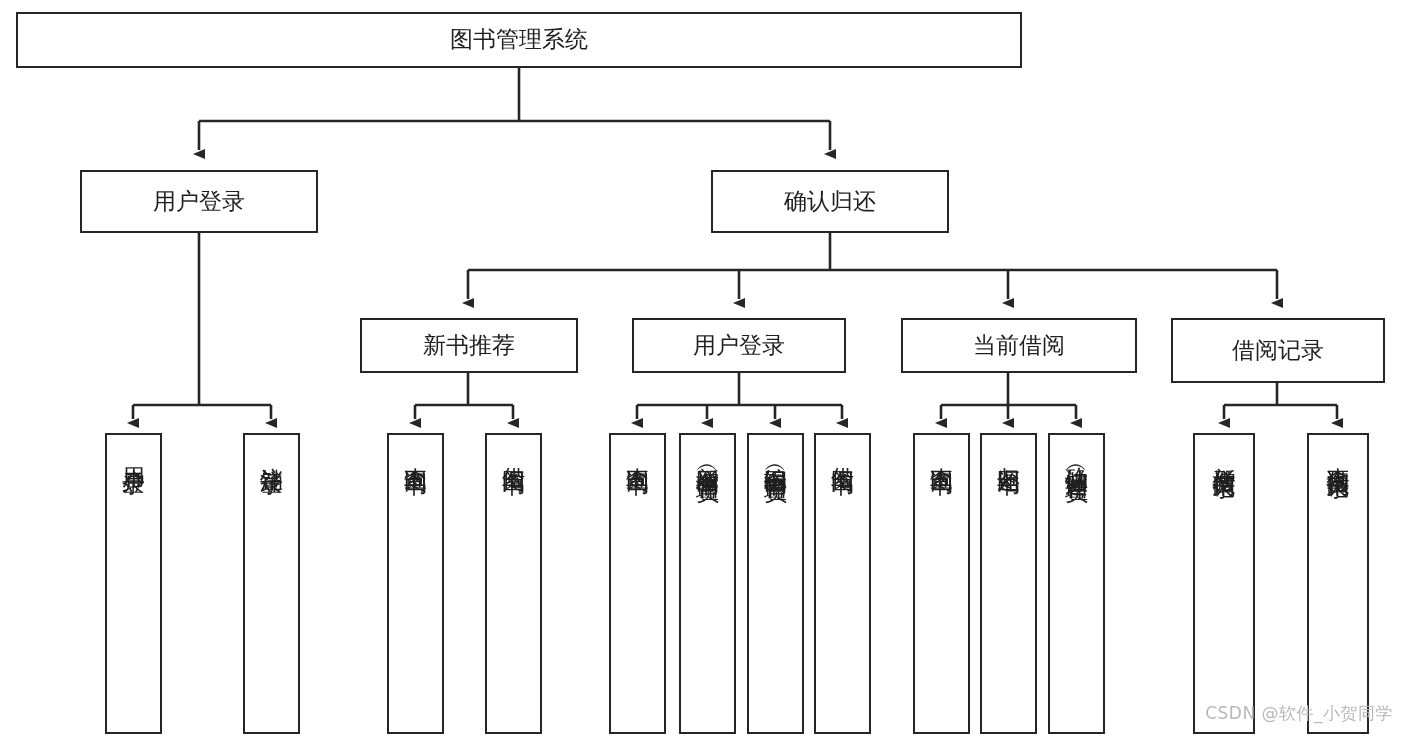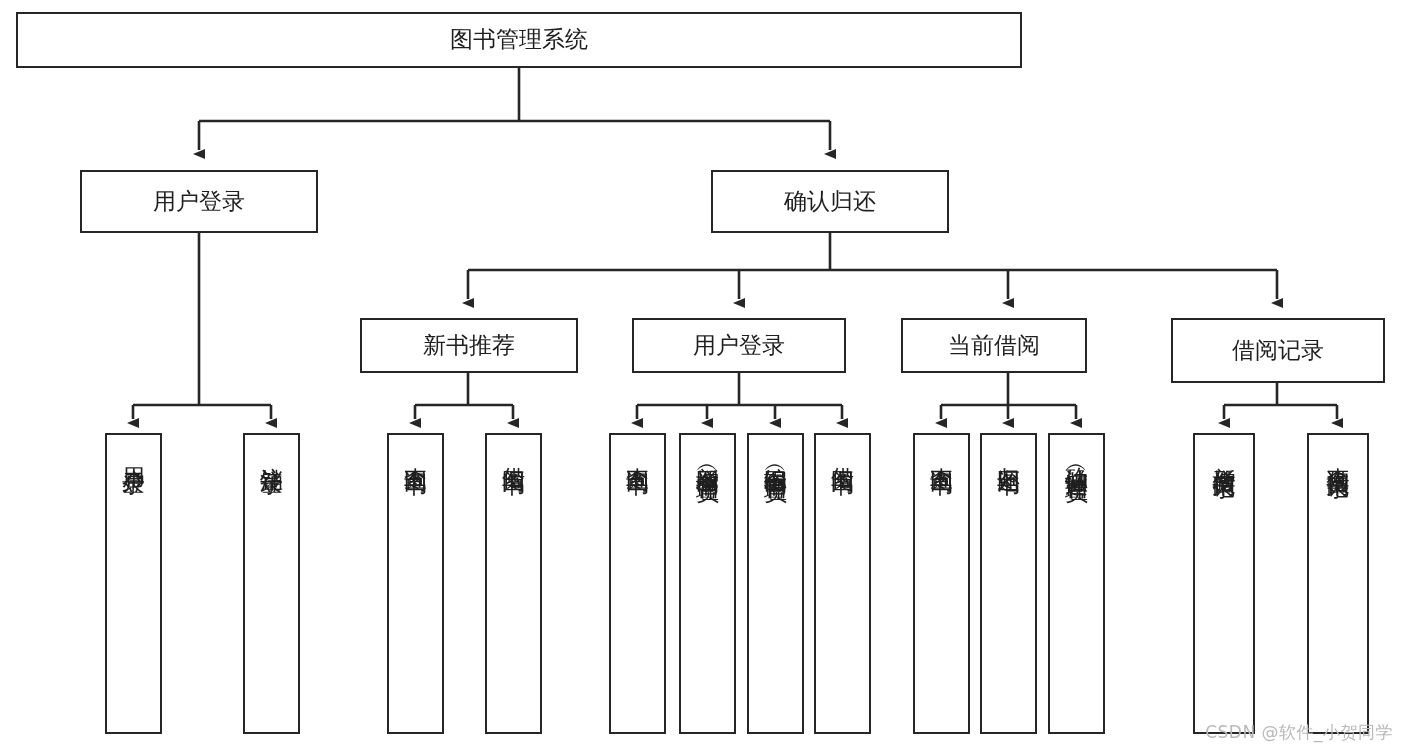--- a/index.html
+++ b/index.html
@@ -54,21 +54,21 @@
     position: absolute;
     left: 0;
     top: 0;
     width: 1405px;
     height: 747px;
     pointer-events: none;
   }
   .watermark {
     position: absolute;
     right: 12px;
-    bottom: 3px;
+    bottom: 22px;
     font-size: 17px;
     color: #b9b9b9;
     letter-spacing: 0.5px;
     white-space: nowrap;
     margin-top: 44px;
   }
 </style>
 </head>
 <body>
 
@@ -134,21 +134,21 @@
   <div class="node horiz" style="left:711px; top:170px; width:238px; height:63px;">
     <span class="label">确认归还</span>
   </div>
 
   <div class="node horiz" style="left:360px; top:318px; width:218px; height:55px;">
     <span class="label">新书推荐</span>
   </div>
   <div class="node horiz" style="left:632px; top:318px; width:214px; height:55px;">
     <span class="label">用户登录</span>
   </div>
-  <div class="node horiz" style="left:901px; top:318px; width:186px; height:55px;">
+  <div class="node horiz" style="left:901px; top:318px; width:236px; height:55px;">
     <span class="label">当前借阅</span>
   </div>
   <div class="node horiz" style="left:1171px; top:318px; width:214px; height:65px;">
     <span class="label">借阅记录</span>
   </div>
 
   <div class="node leaf" style="left:105px; top:433px; width:57px; height:301px;">
     <span class="label">用户登录</span>
   </div>
   <div class="node leaf" style="left:243px; top:433px; width:57px; height:301px;">

